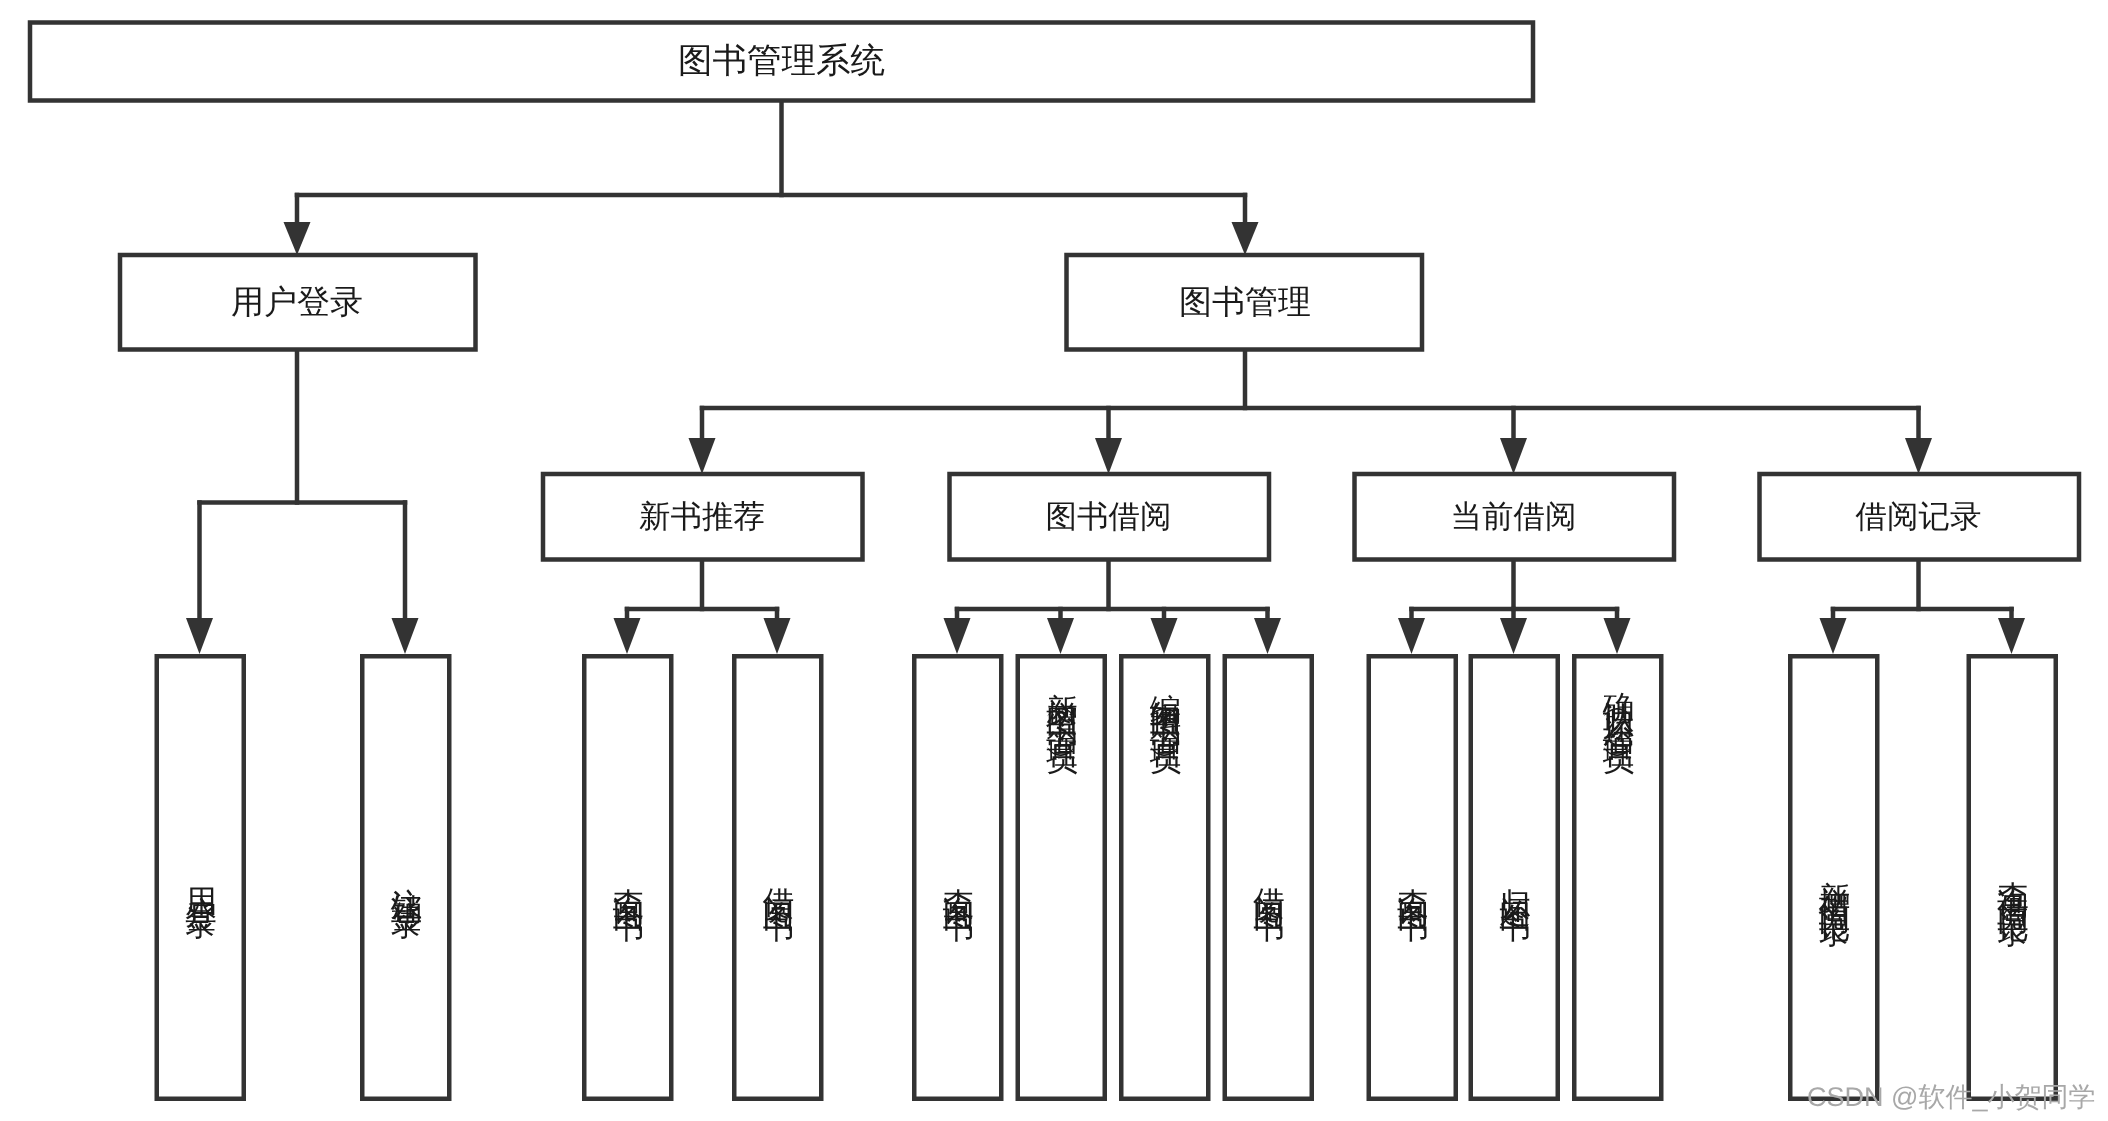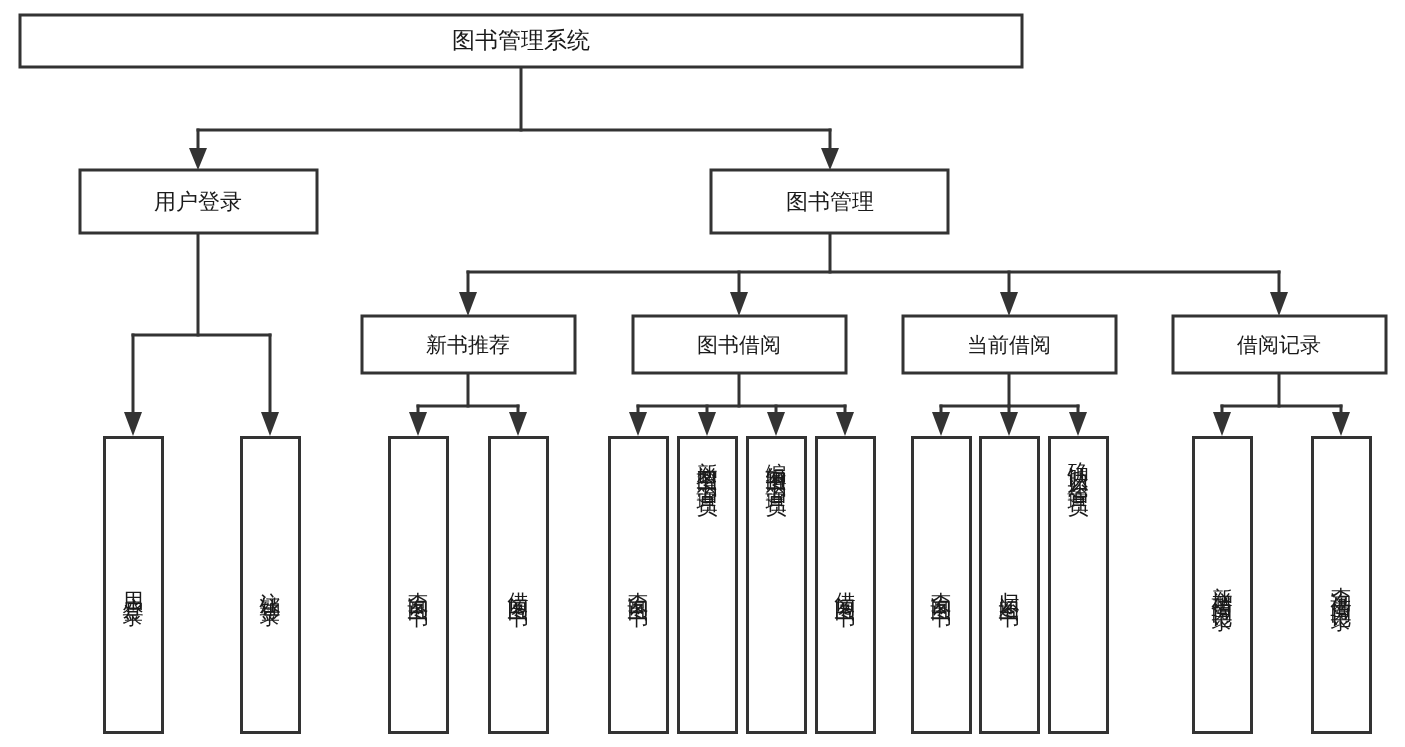--- a/index.html
+++ b/index.html
@@ -240,13 +240,14 @@
     <span class="leaf-label top-align">确认归还（管理员）</span>
   </div>
 
   <div class="leaf-node" style="left:1192px; top:436px; width:61px; height:298px;">
     <span class="leaf-label">新增借阅记录</span>
   </div>
   <div class="leaf-node" style="left:1311px; top:436px; width:61px; height:298px;">
     <span class="leaf-label">查询借阅记录</span>
   </div>
 
+  <div class="watermark">CSDN @软件_小贺同学</div>
 </div>
 
 </body></html>

